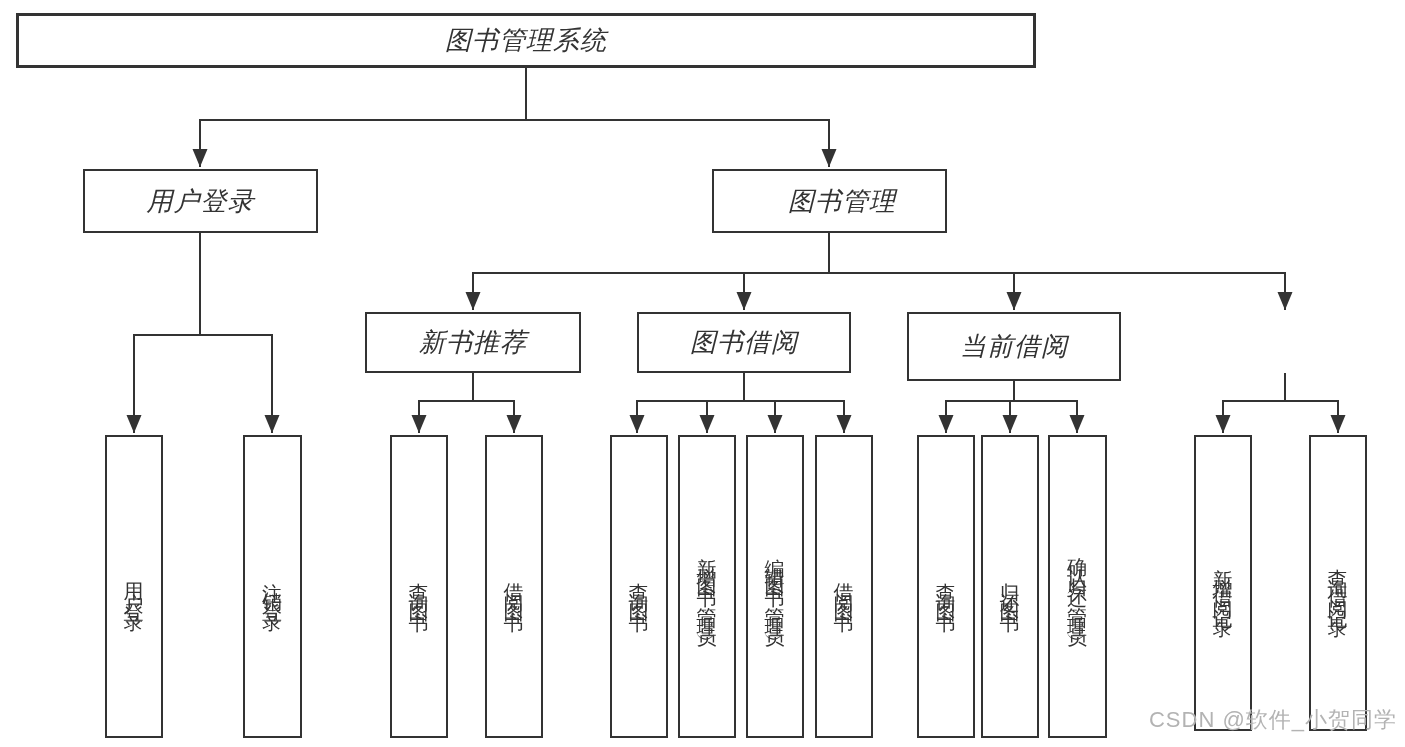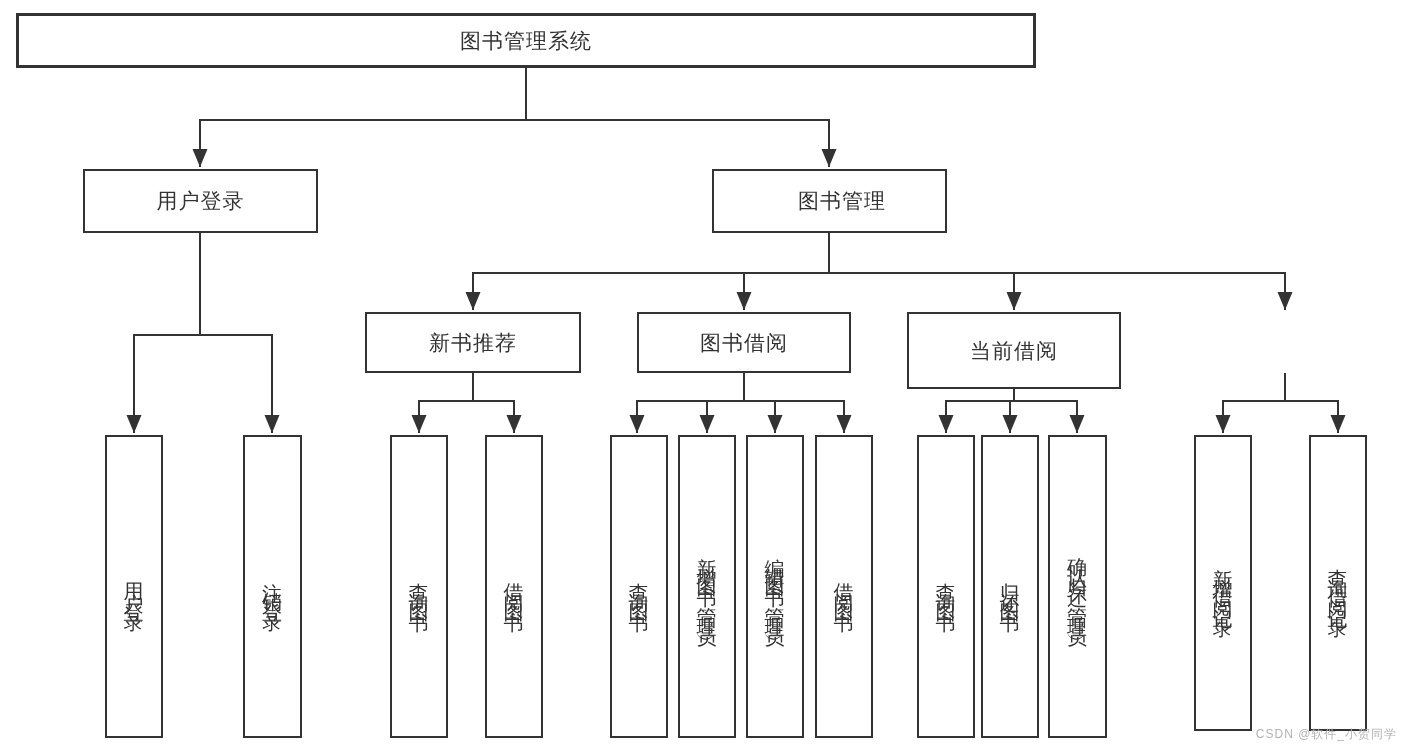--- a/index.html
+++ b/index.html
@@ -35,40 +35,41 @@
     position: absolute;
     border: 2px solid var(--line);
     background: var(--box-bg);
     color: var(--text);
     display: flex;
     align-items: center;
     justify-content: center;
     z-index: 2;
   }
   .hbox {
-    font-size: 21px;
+    font-size: 26px;
     letter-spacing: 1px;
+    font-style: italic;
   }
   .rootbox { border-width: 3px; }
   .vbox {
     writing-mode: vertical-rl;
     text-orientation: mixed;
     font-size: 20px;
     letter-spacing: 10px;
     line-height: 1;
     width: 58px;
     top: 435px;
     height: 303px;
   }
   .vbox.short { height: 296px; }
   .watermark {
     position: absolute;
     right: 8px;
-    bottom: 4px;
-    font-size: 12px;
+    bottom: 12px;
+    font-size: 22px;
     letter-spacing: 1px;
     color: var(--watermark);
     z-index: 5;
     white-space: nowrap;
   }
 </style>
 </head>
 <body>
 
 <div class="stage">
@@ -135,21 +136,21 @@
     </g>
   </svg>
 
   <div class="node hbox rootbox" style="left:16px; top:13px; width:1020px; height:55px;">图书管理系统</div>
 
   <div class="node hbox" style="left:83px; top:169px; width:235px; height:64px;">用户登录</div>
   <div class="node hbox" style="left:712px; top:169px; width:235px; height:64px;padding-left:25px;">图书管理</div>
 
   <div class="node hbox" style="left:365px; top:312px; width:216px; height:61px;">新书推荐</div>
   <div class="node hbox" style="left:637px; top:312px; width:214px; height:61px;">图书借阅</div>
-  <div class="node hbox" style="left:907px; top:312px; width:214px; height:77px;">当前借阅</div>
+  <div class="node hbox" style="left:907px; top:312px; width:214px; height:69px;">当前借阅</div>
 
   <div class="node vbox" style="left:105px;">用户登录</div>
   <div class="node vbox" style="left:243px; width:59px;">注销登录</div>
 
   <div class="node vbox" style="left:390px;">查询图书</div>
   <div class="node vbox" style="left:485px;">借阅图书</div>
 
   <div class="node vbox" style="left:610px;">查询图书</div>
   <div class="node vbox" style="left:678px;">新增图书（管理员）</div>
   <div class="node vbox" style="left:746px;">编辑图书（管理员）</div>

